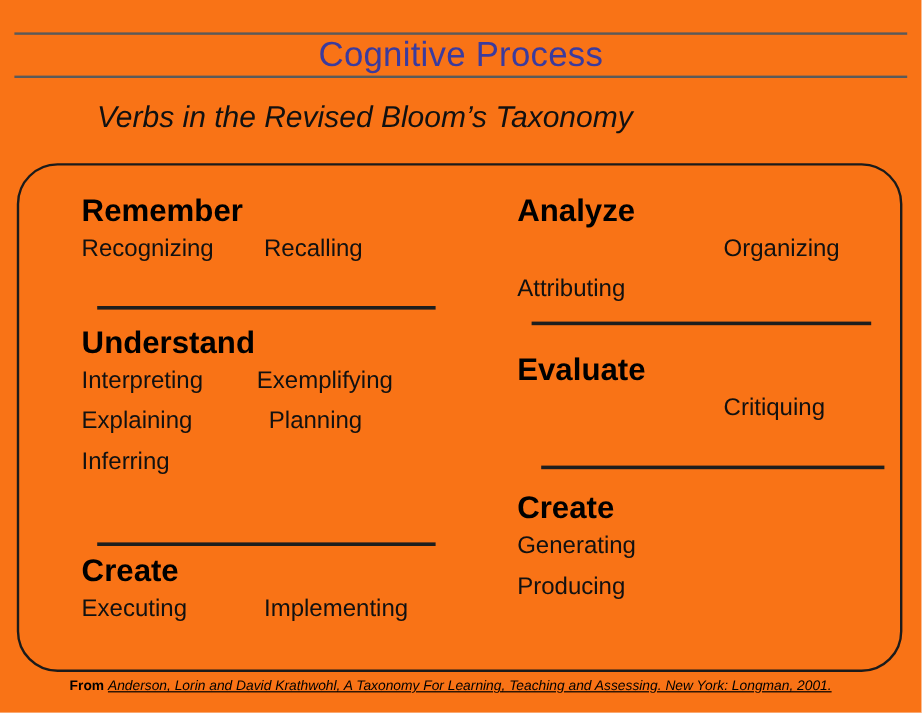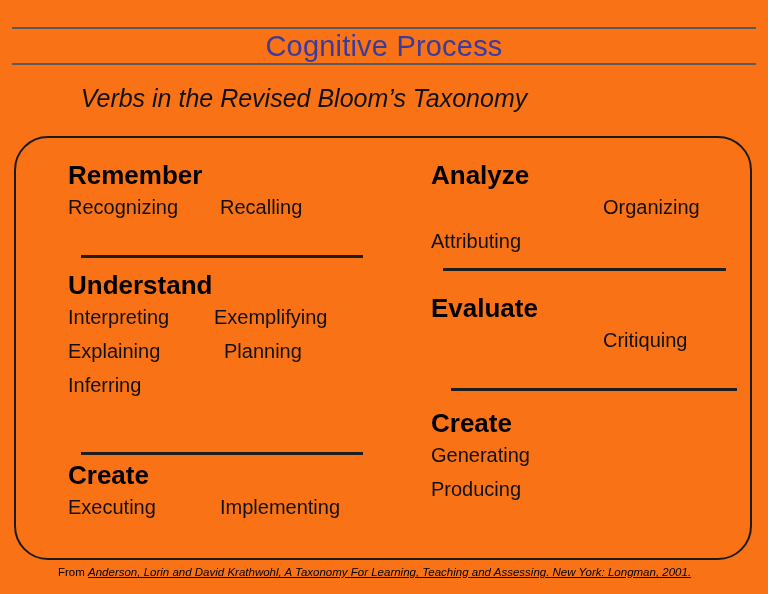--- a/index.html
+++ b/index.html
@@ -177,16 +177,16 @@
           <div class="verb-row">
             <span class="verb col1">Producing</span>
           </div>
         </div>
         <div class="divider" style="top: 130px; left: 12px; width: 283px;"></div>
         <div class="divider" style="top: 250px; left: 20px; width: 286px;"></div>
       </div>
   </div>
 
   <div id="footer-citation" style="position:absolute;left:58px;top:565px;width:700px;font-size:11.5px;line-height:14px;white-space:nowrap;">
-    <span style="font-weight:normal;font-style:normal;">From </span><span style="font-style:italic;text-decoration:underline;">Anderson, Lorin and David Krathwohl, A Taxonomy For Learning, Teaching and Assessing.  New York: Longman, 2001.</span>
+    <span style="font-weight:bold;font-style:normal;">From </span><span style="font-style:italic;text-decoration:underline;">Anderson, Lorin and David Krathwohl, A Taxonomy For Learning, Teaching and Assessing.  New York: Longman, 2001.</span>
   </div>
 
 </div>
 
 </body></html>

